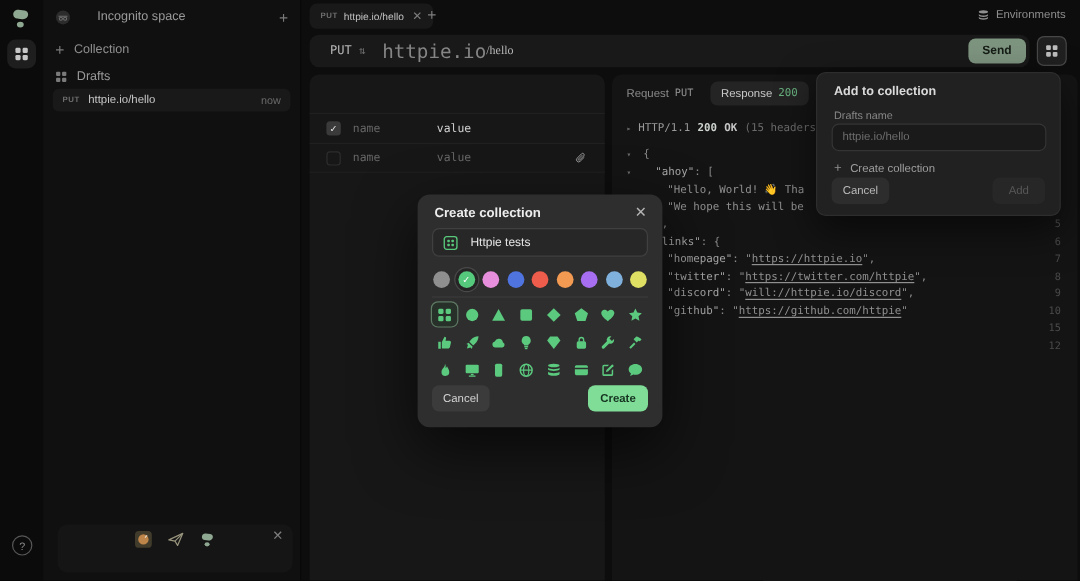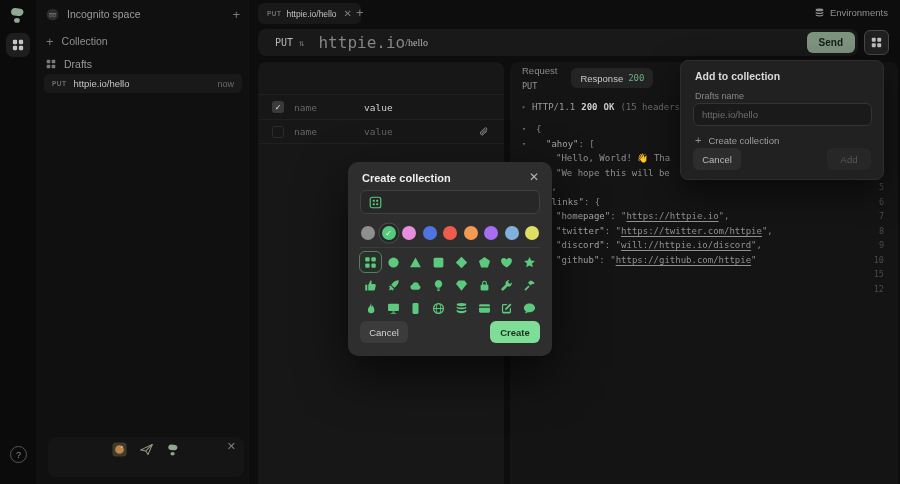--- a/index.html
+++ b/index.html
@@ -11,21 +11,21 @@
   .rail{position:absolute;left:0;top:0;width:36px;height:484px;background:#0b0b0b;}
   .logo{position:absolute;left:8px;top:6px;}
   .apps-btn{position:absolute;left:6px;top:33px;width:24px;height:24px;background:#1e1e1e;
             border-radius:7px;display:flex;align-items:center;justify-content:center;}
   .help-btn{position:absolute;left:10px;top:446px;width:15px;height:15px;border:1px solid #565656;
             border-radius:50%;color:#8d8d8d;font-size:9px;display:flex;align-items:center;justify-content:center;}
 
   
   .sidebar{position:absolute;left:36px;top:0;width:214px;height:484px;background:#101010;border-right:1px solid #080808;}
   .space-row{position:absolute;left:10px;top:6px;width:194px;height:16px;display:flex;align-items:center;gap:8px;}
-  .space-name{font-size:10.5px;color:#9a9a9a;flex:1;}
+  .space-name{font-size:10.5px;color:#9a9a9a;flex:1;margin-left:14px;}
   .plus{color:#7a7a7a;font-size:13px;line-height:1;}
   .side-row{position:absolute;left:10px;height:14px;display:flex;align-items:center;gap:8px;}
   .side-row .lbl{font-size:10.5px;color:#8f8f8f;}
   .draft-item{position:absolute;left:8px;top:74px;width:198px;height:19px;background:#191919;border-radius:5px;
               display:flex;align-items:center;gap:7px;padding:0 8px;box-sizing:border-box;}
   .mini-method{font-size:6.5px;letter-spacing:.5px;color:#6e6e6e;font-weight:bold;}
   .draft-name{font-size:9.5px;color:#c6c6c6;flex:1;}
   .draft-time{font-size:9px;color:#6a6a6a;}
   .banner{position:absolute;left:12px;top:437px;width:196px;height:40px;background:#151515;border-radius:8px;}
   .banner-close{position:absolute;right:8px;top:3px;color:#7d7d7d;font-size:11px;}
@@ -73,21 +73,21 @@
   .cbox.on{background:#3a3a3a;color:#e2e2e2;font-size:8px;display:flex;align-items:center;justify-content:center;}
   .cbox.off{border:1px solid #2d2d2d;box-sizing:border-box;}
   .pname{width:70px;margin-left:10px;font-size:9.5px;color:#666;}
   .pval{font-size:9.5px;color:#666;flex:1;}
   .pval.filled{color:#cfcfcf;}
   .clip{color:#9a9a9a;display:flex;}
 
   
   .res-card{position:absolute;left:510px;top:62px;width:388px;height:422px;background:#141414;border-radius:8px 8px 0 0;}
   .res-tabs{position:absolute;left:12px;top:5px;height:22px;display:flex;align-items:center;gap:14px;}
-  .req-tab{display:flex;align-items:flex-start;gap:5px;font-size:9.5px;color:#8a8a8a;flex-direction:column;}
+  .req-tab{display:flex;align-items:center;gap:5px;font-size:9.5px;color:#8a8a8a;}
   .req-tab .m{font-size:8.5px;color:#959595;}
   .res-chip .c-lbl{color:#c9c9c9;}
   .status-code-chip{font-size:9px;color:#67b07e;}
   .status-line{position:absolute;left:12px;top:40px;display:flex;align-items:center;gap:6px;font-size:9px;}
   .fold{font-size:6.5px;color:#6a6a6a;}
   .sl-proto{color:#9a9a9a;} .sl-code{color:#ced4cf;font-weight:bold;} .sl-ok{color:#c6c6c6;font-weight:bold;}
   .sl-meta{color:#6a6a6a;}
   .code-block{position:absolute;left:0;top:60px;width:388px;}
   .code-line{height:14.5px;display:flex;align-items:center;font-size:9px;}
   .gutter{width:14px;padding-left:12px;flex:none;font-size:6.5px;color:#6a6a6a;}
@@ -375,20 +375,21 @@
     <div class="name-input">
       <span class="ic">
         <svg viewBox="0 0 16 16" width="13" height="13" fill="currentColor">
             <rect x="1.5" y="1.5" width="13" height="13" rx="2.6" fill="none" stroke="currentColor" stroke-width="1.4"></rect>
             <rect x="4.6" y="4.6" width="2.6" height="2.6" rx=".8"></rect>
             <rect x="8.8" y="4.6" width="2.6" height="2.6" rx=".8"></rect>
             <rect x="4.6" y="8.8" width="2.6" height="2.6" rx=".8"></rect>
             <rect x="8.8" y="8.8" width="2.6" height="2.6" rx=".8"></rect>
           </svg>
       </span>
+      <input value="Httpie tests" style="">
     </div>
     <div class="swatches">
         <div class="sw" style="background: rgb(143, 143, 143);"></div>
         <div class="sw sel" style="background: rgb(85, 201, 124);">
           <span class="sw-check">✓</span>
         </div>
         <div class="sw" style="background: rgb(231, 143, 221);"></div>
         <div class="sw" style="background: rgb(79, 116, 224);"></div>
         <div class="sw" style="background: rgb(238, 92, 76);"></div>
         <div class="sw" style="background: rgb(243, 154, 82);"></div>

